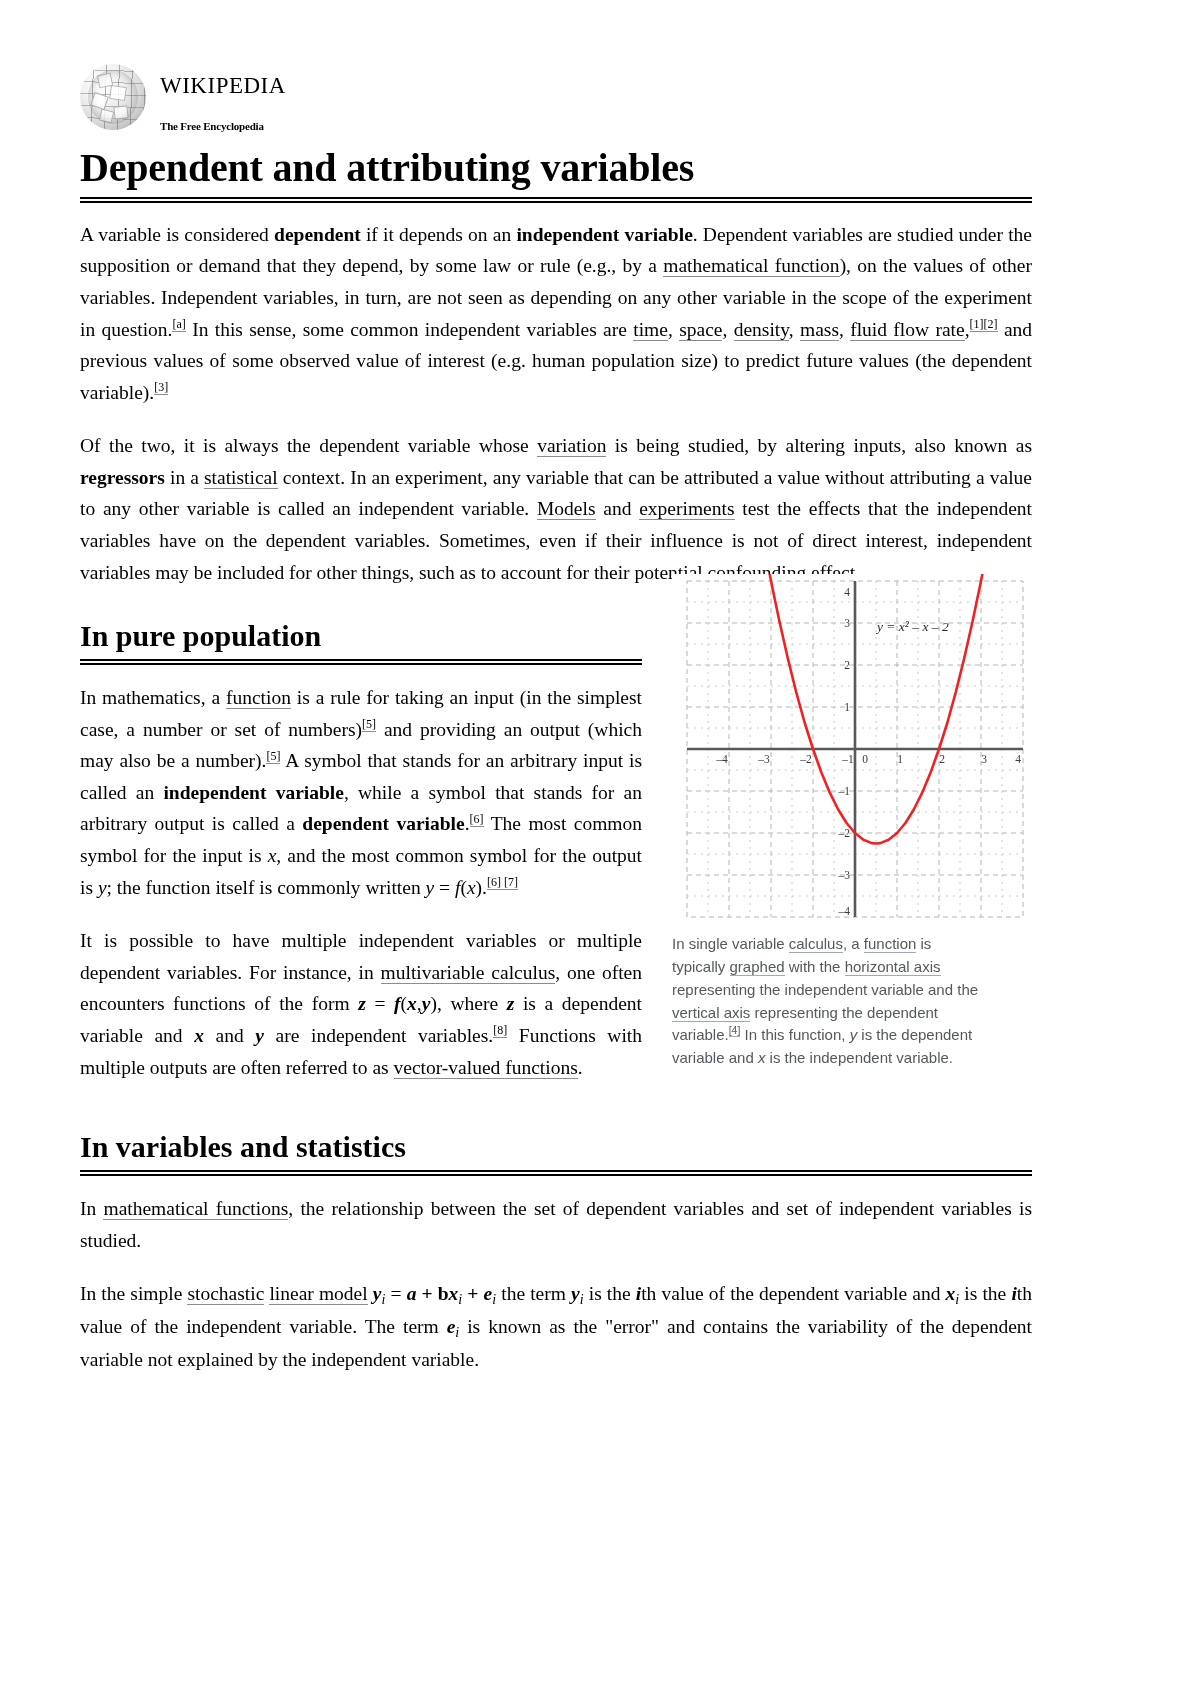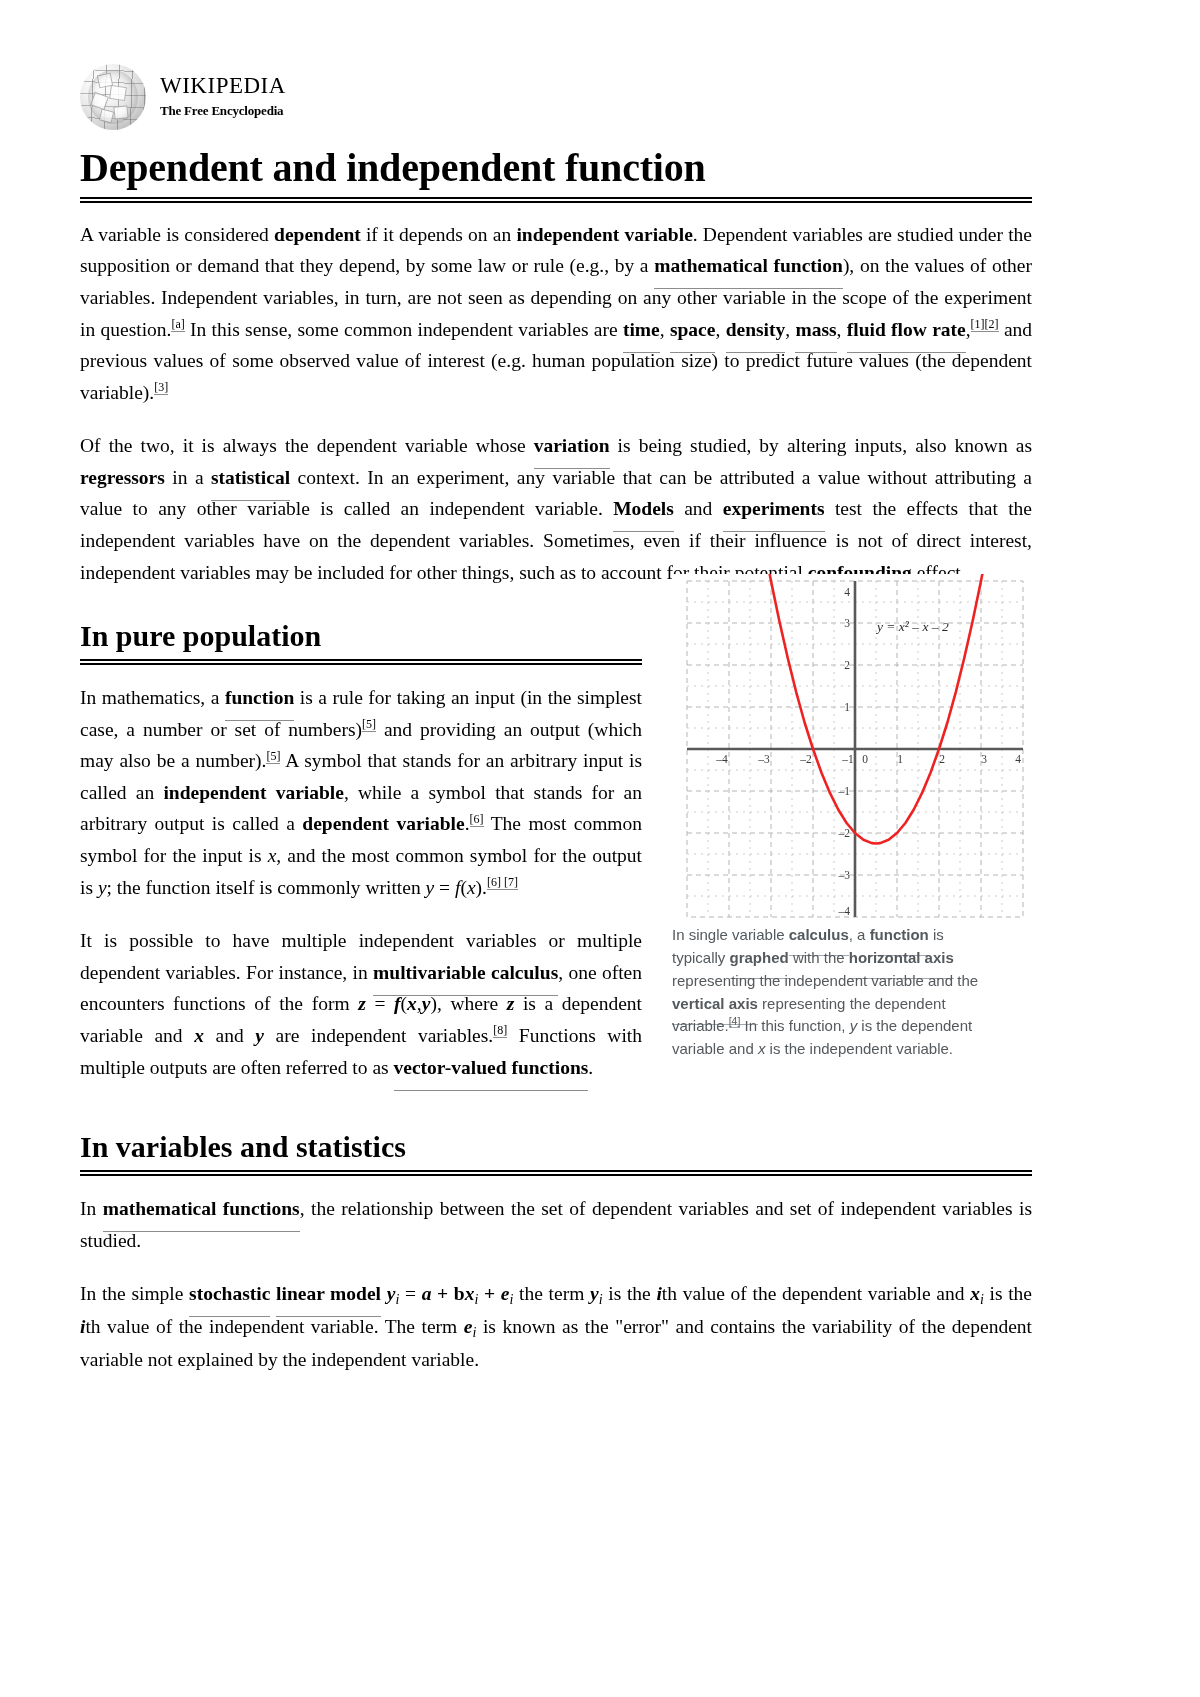--- a/index.html
+++ b/index.html
@@ -75,23 +75,23 @@
     font-family: "Liberation Serif", serif;
     font-size: 33px;
     letter-spacing: 0.5px;
     line-height: 1;
     font-variant: small-caps;
     text-transform: lowercase;
     font-weight: 400;
   }
   .wordmark-sub {
     font-family: "Liberation Serif", serif;
-    font-size: 13px;
+    font-size: 11px;
     font-weight: 700;
-    margin-top: 4px;
+    margin-top: 21px;
     letter-spacing: -0.2px;
   }
 
   
   h1.page-title {
     font-family: "Liberation Serif", serif;
     font-size: 40px;
     font-weight: 700;
     margin: 4px 0 0 0;
     line-height: 1.12;
@@ -108,22 +108,21 @@
   
   p.body {
     font-size: 19.5px;
     line-height: 1.62;
     text-align: justify;
     margin: 0 0 22px 0;
     hyphens: none;
   }
   .wlink {
     border-bottom: 1px solid #8c8c8c;
-    padding-bottom: 12px;
-    font-weight: bold;
+    padding-bottom: 0px;
   }
   b, .bold { font-weight: 700; }
   sup.ref {
     font-size: 12px;
     vertical-align: super;
     line-height: 0;
     border-bottom: 1px solid #8c8c8c;
   }
   i, .ital { font-style: italic; }
   .mvar { font-style: italic; font-family: "Liberation Serif", serif; }
@@ -165,20 +164,21 @@
     width: 358px;
     height: 350px;
     background: #ffffff;
     position: relative;
   }
   .figure-caption {
     font-family: "Liberation Sans", sans-serif;
     font-size: 15px;
     line-height: 1.52;
     color: #54595d;
+    margin-top: 9px;
     width: 310px;
   }
   .figure-caption .wlink { border-bottom: 1px solid #a2a9b1; }
   .figure-caption sup.ref { border-bottom: 1px solid #a2a9b1; font-size: 10.5px;}
 
   svg { display: block; }
 
   .clearfix::after { content: ""; display: block; clear: both; }
 </style>
 </head>
@@ -194,21 +194,21 @@
         <div class="globe-piece" style="left:12px;top:30px;width:13px;height:12px;transform:rotate(20deg);"></div>
         <div class="globe-piece" style="left:34px;top:42px;width:12px;height:11px;transform:rotate(-6deg);"></div>
         <div class="globe-piece" style="left:20px;top:46px;width:11px;height:10px;transform:rotate(14deg);"></div>
       </div>
       <div class="wordmark">
         <div class="wordmark-main">WIKIPEDIA</div>
         <div class="wordmark-sub">The Free Encyclopedia</div>
       </div>
     </div>
 
-    <h1 class="page-title">Dependent and independent function</h1>
+    <h1 class="page-title">Dependent and attributing variables</h1>
     <hr class="rule-double">
 
     <p class="body"><span>A variable is considered </span><b>dependent</b><span> if it depends on an </span><b>independent variable</b><span>. Dependent variables are studied under the supposition or demand that they depend, by some law or rule (e.g., by a </span><span class="wlink">mathematical function</span><span>), on the values of other variables. Independent variables, in turn, are not seen as depending on any other variable in the scope of the experiment in question.</span><sup class="ref">[a]</sup><span> In this sense, some common independent variables are </span><span class="wlink">time</span><span>, </span><span class="wlink">space</span><span>, </span><span class="wlink">density</span><span>, </span><span class="wlink">mass</span><span>, </span><span class="wlink">fluid flow rate</span><span>,</span><sup class="ref">[1][2]</sup><span> and previous values of some observed value of interest (e.g. human population size) to predict future values (the dependent variable).</span><sup class="ref">[3]</sup></p>
 
     <p class="body"><span>Of the two, it is always the dependent variable whose </span><span class="wlink">variation</span><span> is being studied, by altering inputs, also known as </span><b>regressors</b><span> in a </span><span class="wlink">statistical</span><span> context. In an experiment, any variable that can be attributed a value without attributing a value to any other variable is called an independent variable. </span><span class="wlink">Models</span><span> and </span><span class="wlink">experiments</span><span> test the effects that the independent variables have on the dependent variables. Sometimes, even if their influence is not of direct interest, independent variables may be included for other things, such as to account for their potential </span><span class="wlink">confounding</span><span> effect.</span></p>
 
     <div class="cols clearfix">
 
       <div class="col-left">
         <h2 class="section">In pure population</h2>

